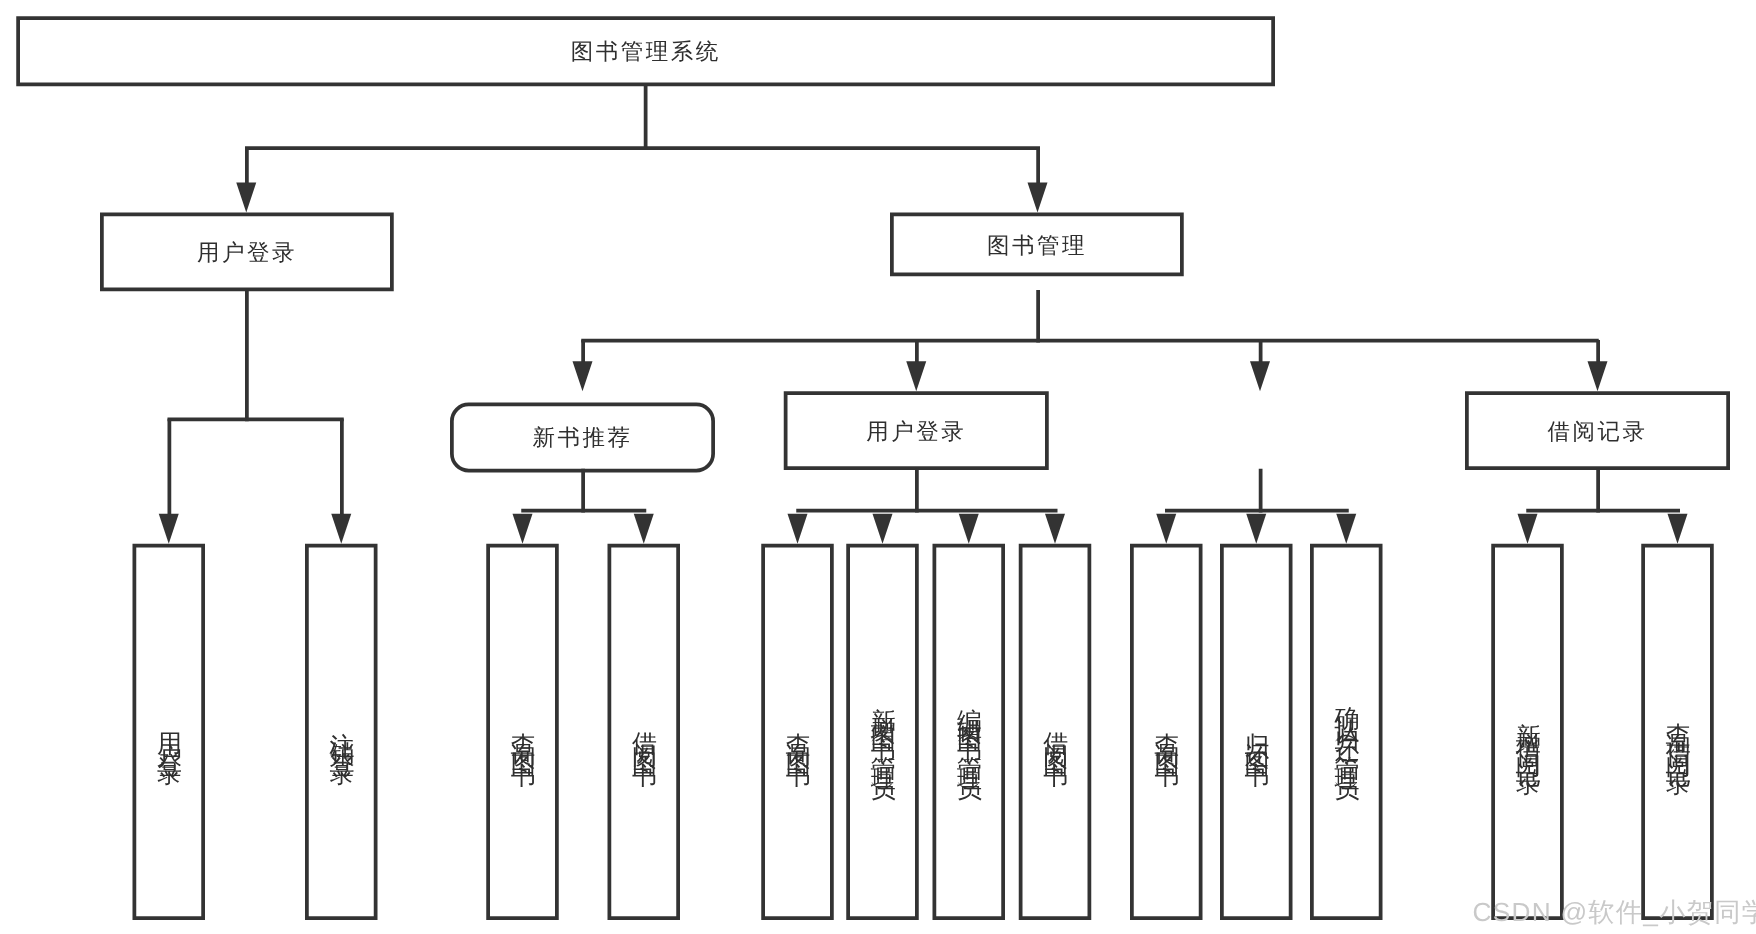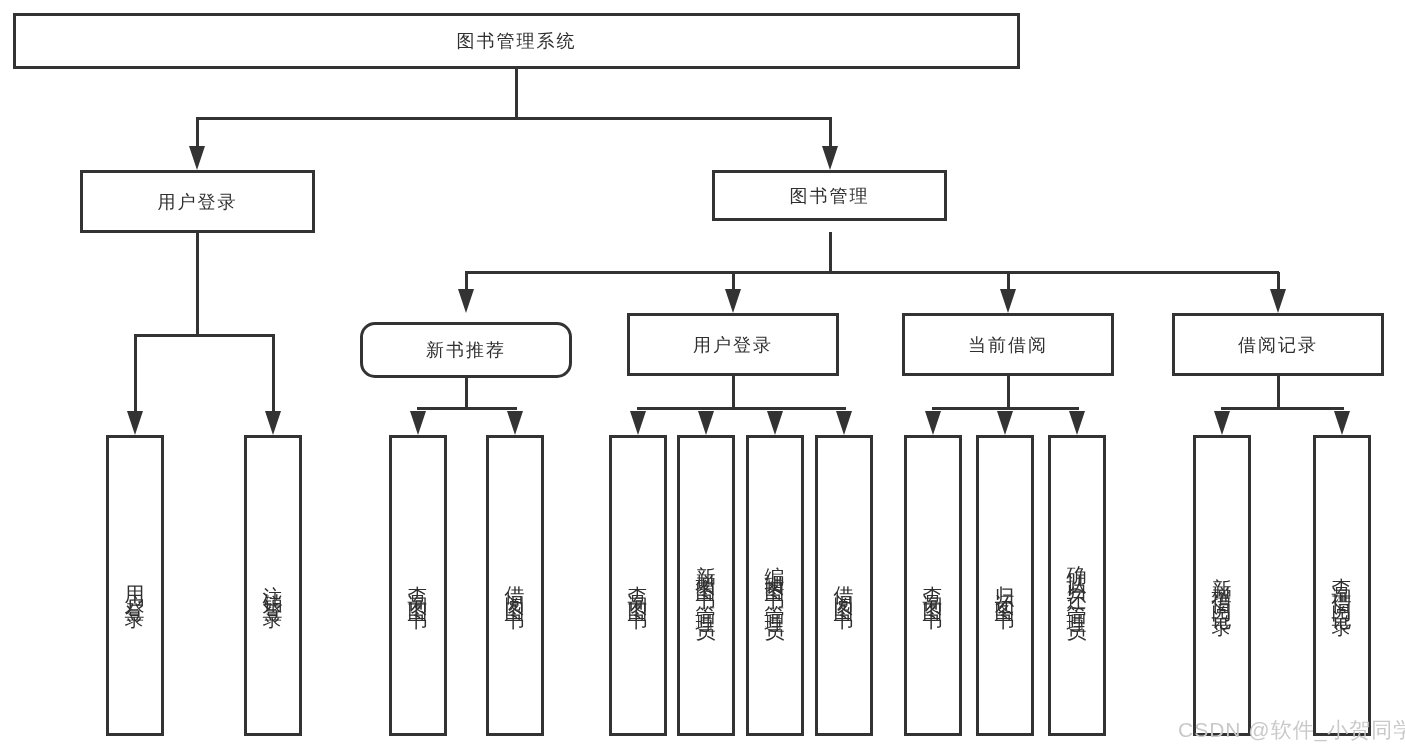--- a/index.html
+++ b/index.html
@@ -103,23 +103,20 @@
   <div class="node" id="box-book-mgmt">
     <span class="label">图书管理</span>
   </div>
 
   <div class="node" id="box-new-book">
     <span class="label">新书推荐</span>
   </div>
   <div class="node" id="box-book-borrow">
     <span class="label">用户登录</span>
   </div>
-  <div class="node" id="box-current-borrow">
-    <span class="label">当前借阅</span>
-  </div>
   <div class="node" id="box-borrow-record">
     <span class="label">借阅记录</span>
   </div>
 
   <div class="node leaf" id="leaf-ul-login">
     <span class="vtext">用户登录</span>
   </div>
   <div class="node leaf" id="leaf-ul-logout">
     <span class="vtext">注销登录</span>
   </div>

